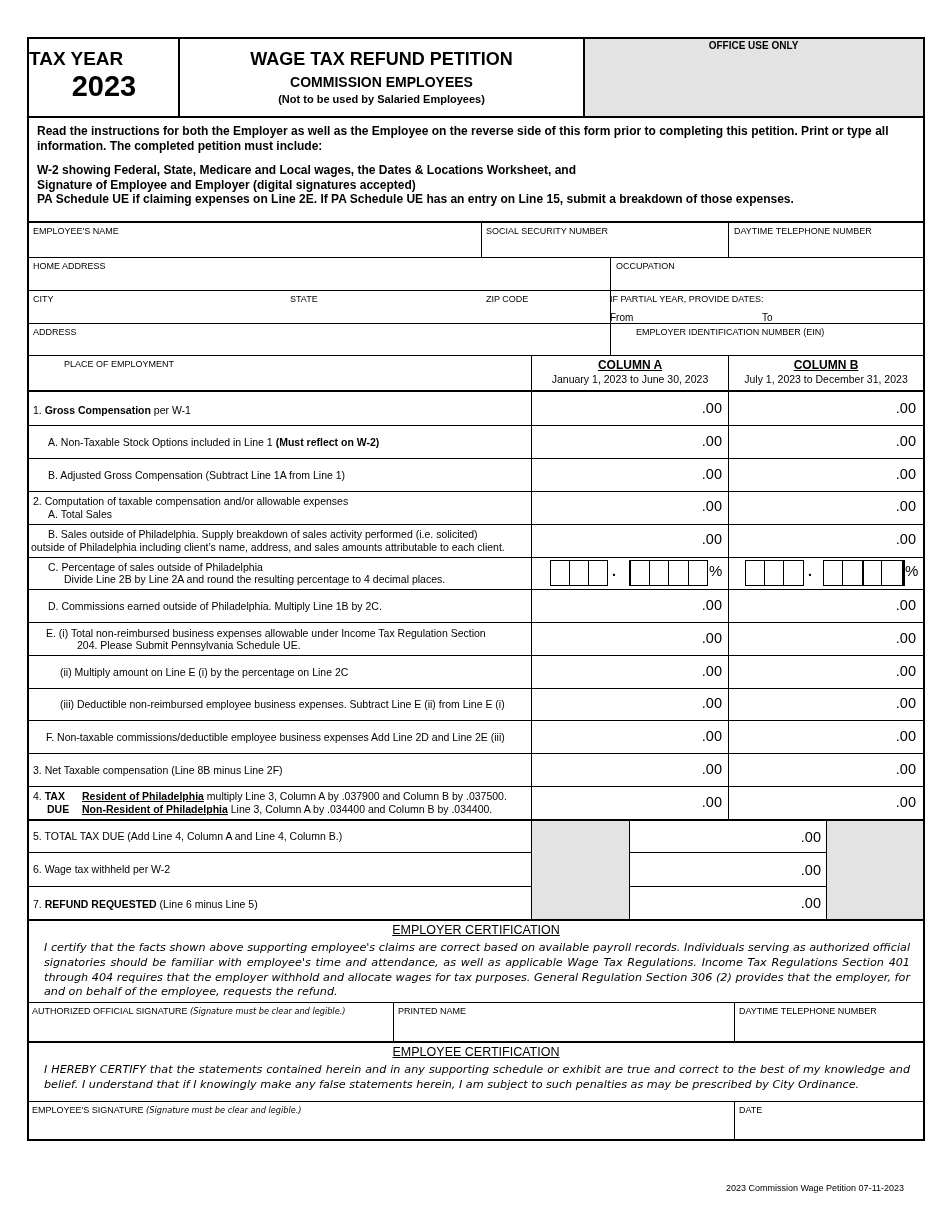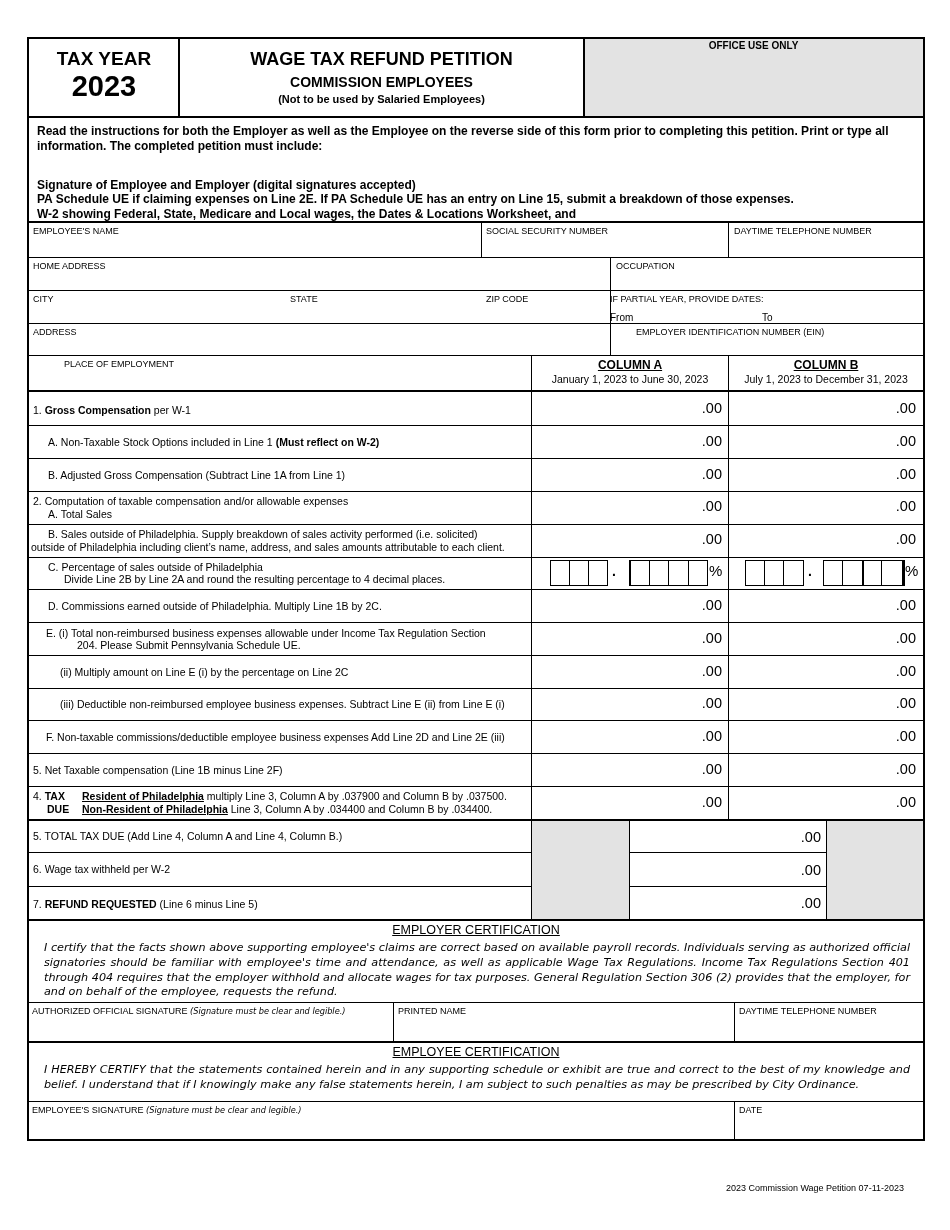--- a/index.html
+++ b/index.html
@@ -22,29 +22,29 @@
 </head>
 <body>
 
 <div class="form"></div>
 
 <div class="gray" style="left:584px;top:39px;width:339px;height:77px;"></div>
 <div class="vthick" style="left:178px;top:37px;height:80px;"></div>
 <div class="vthick" style="left:583px;top:37px;height:80px;"></div>
 <div class="hthick" style="left:27px;top:116px;width:898px;"></div>
 
-<div class="abs" style="left:29px;top:48px;width:150px;text-align:center;font-size:19px;font-weight:bold;">TAX YEAR</div>
+<div class="abs" style="left:29px;top:48px;width:150px;font-size:19px;font-weight:bold;">TAX YEAR</div>
 <div class="abs" style="left:29px;top:70px;width:150px;text-align:center;font-size:29px;font-weight:bold;">2023</div>
 <div class="abs" style="left:180px;top:49px;width:403px;text-align:center;font-size:18px;font-weight:bold;">WAGE TAX REFUND PETITION</div>
 <div class="abs" style="left:180px;top:74px;width:403px;text-align:center;font-size:14px;font-weight:bold;">COMMISSION EMPLOYEES</div>
 <div class="abs" style="left:180px;top:93px;width:403px;text-align:center;font-size:11px;font-weight:bold;">(Not to be used by Salaried Employees)</div>
 <div class="abs" style="left:584px;top:40px;width:339px;text-align:center;font-size:10px;font-weight:bold;">OFFICE USE ONLY</div>
 
 <div class="abs" style="left:37px;top:124px;width:880px;font-size:12px;font-weight:bold;line-height:15px;">Read the instructions for both the Employer as well as the Employee on the reverse side of this form prior to completing this petition.  Print or type all information.  The completed petition must include:</div>
-<div class="abs" style="left:37px;top:163px;width:880px;font-size:12px;font-weight:bold;line-height:15px;white-space:nowrap;margin-top:44px;">W-2 showing Federal, State, Medicare and Local wages, the Dates &amp; Locations Worksheet, and</div>
+<div class="abs" style="left:37px;top:163px;width:880px;font-size:12px;font-weight:bold;line-height:15px;white-space:nowrap;">W-2 showing Federal, State, Medicare and Local wages, the Dates &amp; Locations Worksheet, and</div>
 <div class="abs" style="left:37px;top:178px;width:880px;font-size:12px;font-weight:bold;line-height:15px;white-space:nowrap;">Signature of Employee and Employer (digital signatures accepted)</div>
 <div class="abs" style="left:37px;top:192px;width:880px;font-size:12px;font-weight:bold;line-height:15px;white-space:nowrap;">PA Schedule UE if claiming expenses on Line 2E.  If PA Schedule UE has an entry on Line 15, submit a breakdown of those expenses.</div>
 <div class="hthick" style="left:27px;top:221px;width:898px;"></div>
 
 <div class="hline" style="left:27px;top:257px;width:898px;"></div>
 <div class="hline" style="left:27px;top:290px;width:898px;"></div>
 <div class="hline" style="left:27px;top:323px;width:898px;"></div>
 <div class="hline" style="left:27px;top:355px;width:898px;"></div>
 <div class="vline" style="left:481px;top:222px;height:35px;"></div>
 <div class="vline" style="left:728px;top:222px;height:35px;"></div>
@@ -123,21 +123,21 @@
 <div class="line-text" style="left:48px;top:528px;">B.  Sales outside of Philadelphia. Supply breakdown of sales activity performed (i.e. solicited)</div>
 <div class="line-text" style="left:31px;top:541px;">outside of Philadelphia including client’s name, address, and sales amounts attributable to each client.</div>
 <div class="line-text" style="left:48px;top:561px;">C.  Percentage of sales outside of Philadelphia</div>
 <div class="line-text" style="left:64px;top:573px;">Divide Line 2B by Line 2A and round the resulting percentage to 4 decimal places.</div>
 <div class="line-text" style="left:48px;top:600px;">D.  Commissions earned outside of Philadelphia.  Multiply Line 1B by 2C.</div>
 <div class="line-text" style="left:46px;top:627px;">E. (i)  Total non-reimbursed business expenses allowable under Income Tax Regulation Section</div>
 <div class="line-text" style="left:77px;top:639px;">204. Please Submit Pennsylvania Schedule UE.</div>
 <div class="line-text" style="left:60px;top:666px;">(ii)  Multiply amount on Line E (i) by the percentage on Line 2C</div>
 <div class="line-text" style="left:60px;top:698px;">(iii)  Deductible non-reimbursed employee business expenses.  Subtract Line E (ii) from Line E (i)</div>
 <div class="line-text" style="left:46px;top:731px;">F.  Non-taxable commissions/deductible employee business expenses  Add Line 2D and Line 2E (iii)</div>
-<div class="line-text" style="left:33px;top:764px;">5.  Net Taxable compensation  (Line 1B minus Line 2F)</div>
+<div class="line-text" style="left:33px;top:764px;">3.  Net Taxable compensation  (Line 8B minus Line 2F)</div>
 <div class="line-text" style="left:33px;top:790px;"><span>4.</span> <b>TAX</b></div>
 <div class="line-text" style="left:47px;top:803px;"><b>DUE</b></div>
 <div class="line-text" style="left:82px;top:790px;"><b><u>Resident of Philadelphia</u></b><span> multiply Line 3, Column A  by .037900 and Column B by .037500.</span></div>
 <div class="line-text" style="left:82px;top:803px;"><b><u>Non-Resident of Philadelphia</u></b><span> Line 3, Column A by .034400 and Column B by .034400.</span></div>
 
 <div class="amt" style="left:532px;top:400px;width:190px;">.00</div>
 <div class="amt" style="left:729px;top:400px;width:187px;">.00</div>
 <div class="amt" style="left:532px;top:433px;width:190px;">.00</div>
 <div class="amt" style="left:729px;top:433px;width:187px;">.00</div>
 <div class="amt" style="left:532px;top:466px;width:190px;">.00</div>

